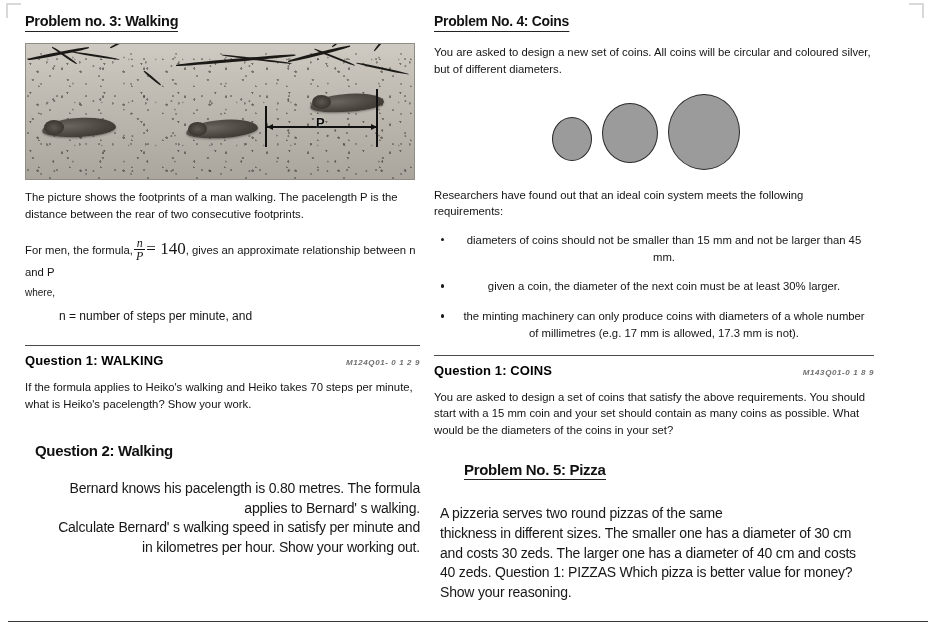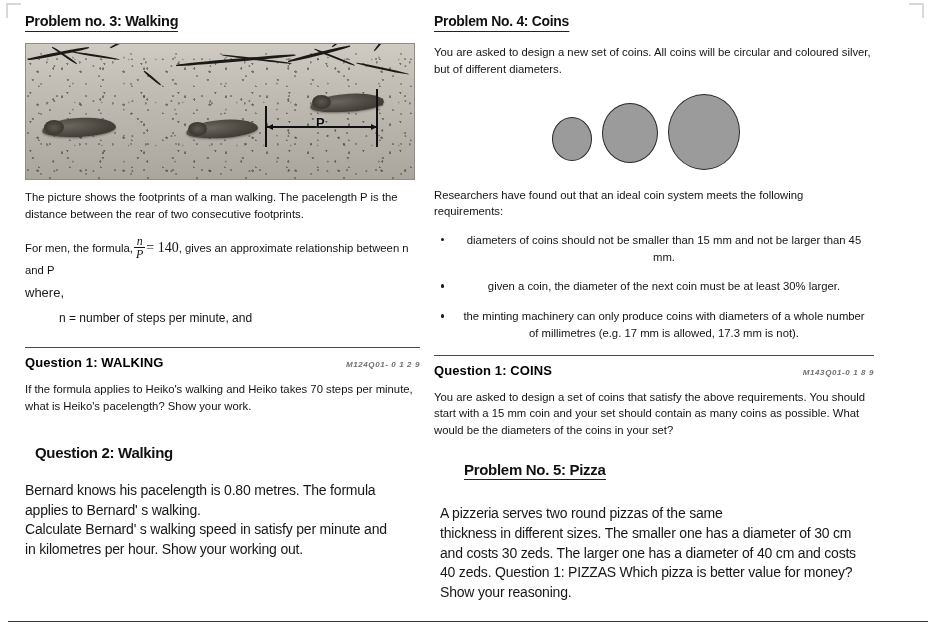--- a/index.html
+++ b/index.html
@@ -105,21 +105,21 @@
     margin: 9px 0 0 0;
   }
   .body-text.tight { margin-top: 7px; }
   .indent-def {
     font-size: 12px;
     line-height: 1.5;
     margin: 9px 0 0 34px;
     color: #141414;
   }
   .where {
-    font-size: 13px;
+    font-size: 10px;
     margin: 7px 0 0 0;
   }
 
   
   .frac {
     display: inline-flex;
     flex-direction: column;
     vertical-align: middle;
     text-align: center;
     font-family: "Liberation Serif", serif;
@@ -304,37 +304,37 @@
     </div>
 
     <p class="body-text">
       <span>The picture shows the footprints of a man walking. The pacelength P is the distance between the rear of two consecutive footprints.</span>
     </p>
 
     <p class="body-text" style="margin-top:13px;">
       <span>For men, the formula,</span><span class="frac">
           <span class="num">n</span>
           <span class="den">P</span>
-        </span><span style="font-family:'Liberation Serif',serif;font-size:14px;">= 140</span><span>, gives an approximate relationship between n and P</span>
+        </span><span style="font-family:'Liberation Serif',serif;font-size:17px;">= 140</span><span>, gives an approximate relationship between n and P</span>
     </p>
 
     <p class="where">where,</p>
 
     <p class="indent-def">n = number of steps per minute, and</p>
 
     <div class="rule" style="margin-top:20px;"></div>
     <div class="question-head">
       <span class="question-title">Question 1: WALKING</span>
       <span class="question-code">M124Q01- 0 1 2 9</span>
     </div>
     <p class="body-text" style="margin-top:11px;">If the formula applies to Heiko's walking and Heiko takes 70 steps per minute, what is Heiko's pacelength?  Show your work.</p>
 
     <div style="margin-top:29px; margin-left:10px;">
       <div class="light-title">Question 2: Walking</div>
-      <div class="light-block" style="margin-top:20px; margin-left:-10px;">
+      <div class="light-block" style="margin-top:20px; margin-left:-10px;text-align:right;">
         <div>Bernard knows his pacelength is 0.80 metres. The formula</div>
         <div>applies to Bernard' s walking.</div>
         <div>Calculate Bernard' s walking speed in satisfy per minute and</div>
         <div>in kilometres per hour. Show your working out.</div>
       </div>
     </div>
 
   </div>
 
   <div class="col-right">

